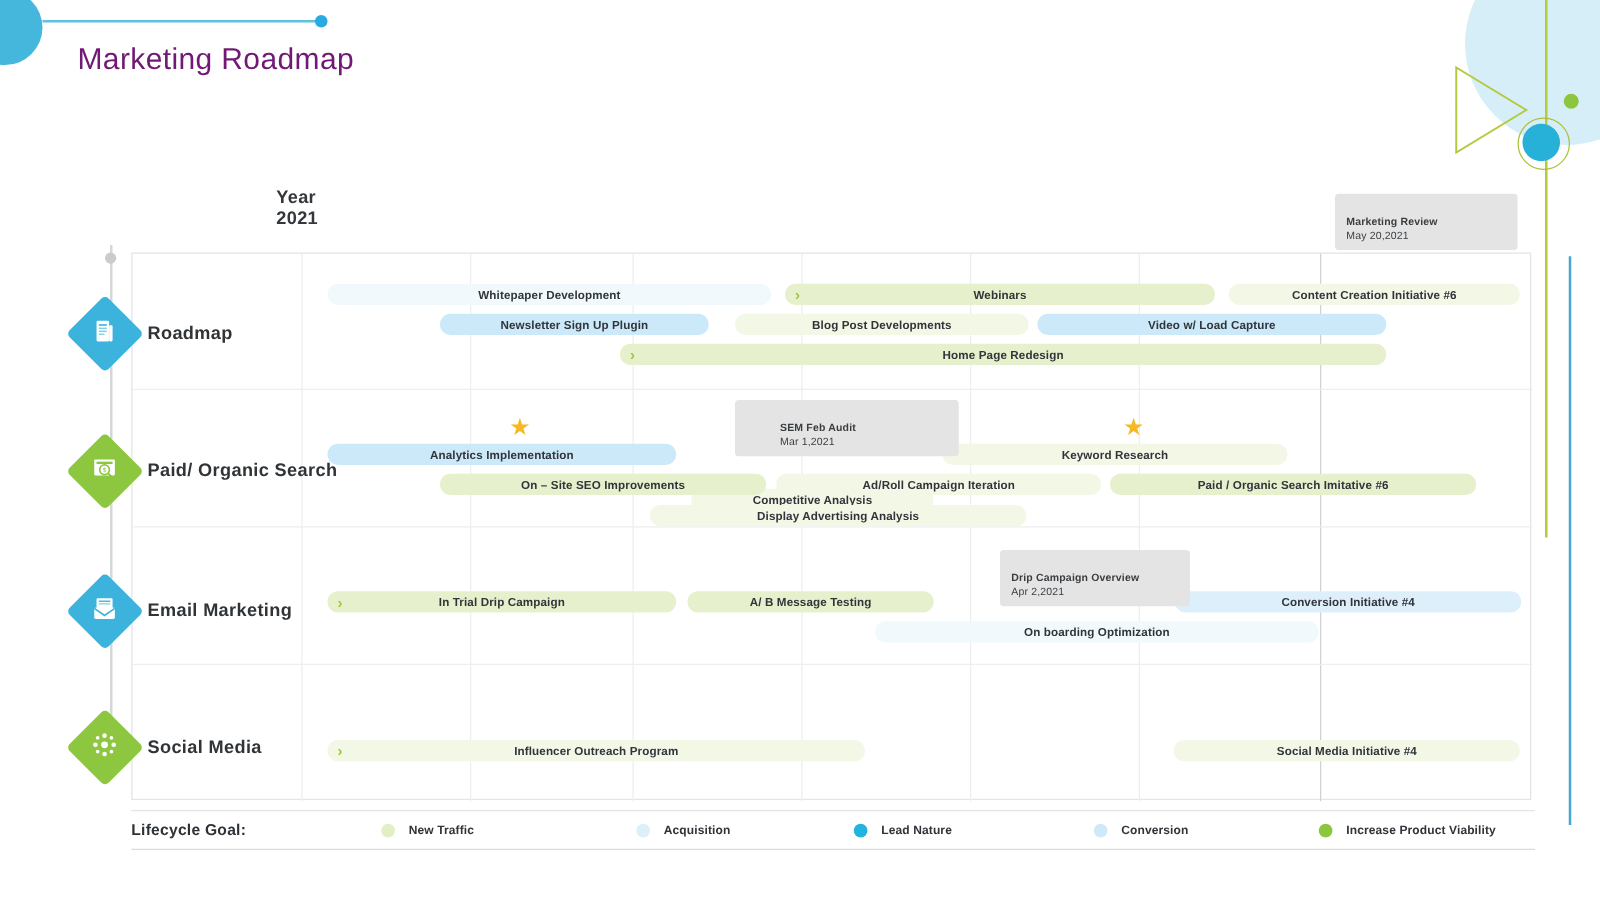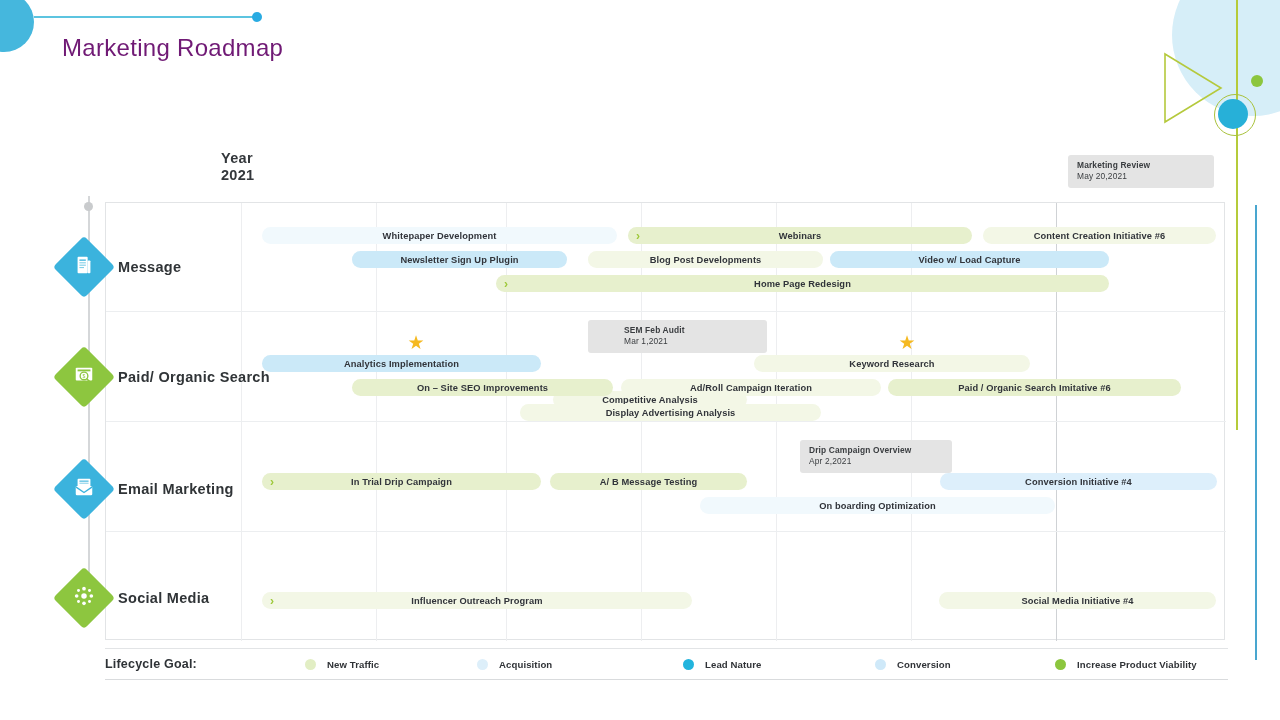--- a/index.html
+++ b/index.html
@@ -92,21 +92,21 @@
     position:absolute;left:133px;top:0px;
     font-size:14.5px;font-weight:700;color:#34383c;line-height:17px;letter-spacing:.3px;
   }
 
   
   .callout{
     position:absolute;background:#e4e4e4;border-radius:3px;
     padding:5px 9px 6px 9px;font-size:8.4px;line-height:11px;color:#3a3d40;
     letter-spacing:.15px;white-space:nowrap;
   }
-  .callout .c-title{font-weight:700;display:block;}
+  .callout .c-title{font-weight:700;display:block;margin-top:12px;}
   .callout .c-date{display:block;}
 
   
   #grid{
     position:absolute;left:17px;top:52px;width:1120px;height:438px;
     border:1px solid #e2e4e6;border-top:1px solid #e2e4e6;box-sizing:border-box;
     background:#fff;
   }
   .vgrid{position:absolute;top:0;width:1px;height:438px;background:#edeef0;}
   .vgrid.dark{background:#cfd2d5;}
@@ -214,21 +214,21 @@
       <div class="cat-diamond" style="background: rgb(59, 179, 221);">
         <span class="gl"><svg width="22" height="22" viewBox="0 0 24 24">
             <rect x="5" y="3" width="11" height="18" rx="1" fill="#fff"></rect>
             <rect x="7" y="6" width="7" height="1.4" fill="#3bb3dd"></rect>
             <rect x="7" y="9" width="7" height="1.2" fill="#7fcfe8"></rect>
             <rect x="7" y="11.6" width="7" height="1.2" fill="#7fcfe8"></rect>
             <rect x="7" y="14.2" width="5" height="1.2" fill="#7fcfe8"></rect>
             <rect x="16" y="7" width="3" height="14" rx="1" fill="#fff"></rect>
           </svg></span>
       </div>
-      <div class="cat-label">Message</div>
+      <div class="cat-label">Roadmap</div>
     </div>
     <div class="bar c-acq-pale" style="left: 262px; width: 355px; top: 227px;">
       <span>Whitepaper Development</span>
     </div>
     <div class="bar c-newtraffic" style="left: 628px; width: 344px; top: 227px;">
       <span class="chev">›</span>
       <span>Webinars</span>
     </div>
     <div class="bar c-faint-green" style="left: 983px; width: 233px; top: 227px;">
       <span>Content Creation Initiative #6</span>
@@ -343,21 +343,21 @@
     </div>
   </div>
 
 <div id="legend">
   <div id="legend-title">Lifecycle Goal:</div>
   <div id="legend-items" style="display:flex;align-items:center;flex:1;">
       <div class="legend-item" style="position: absolute; left: 200px;">
         <span class="legend-dot" style="background: rgb(226, 238, 196);"></span>
         <span class="legend-text">New Traffic</span>
       </div>
-      <div class="legend-item" style="position: absolute; left: 372px;">
+      <div class="legend-item" style="position: absolute; left: 404px;">
         <span class="legend-dot" style="background: rgb(221, 239, 250);"></span>
         <span class="legend-text">Acquisition</span>
       </div>
       <div class="legend-item" style="position: absolute; left: 578px;">
         <span class="legend-dot" style="background: rgb(34, 180, 221);"></span>
         <span class="legend-text">Lead Nature</span>
       </div>
       <div class="legend-item" style="position: absolute; left: 770px;">
         <span class="legend-dot" style="background: rgb(207, 233, 249);"></span>
         <span class="legend-text">Conversion</span>

